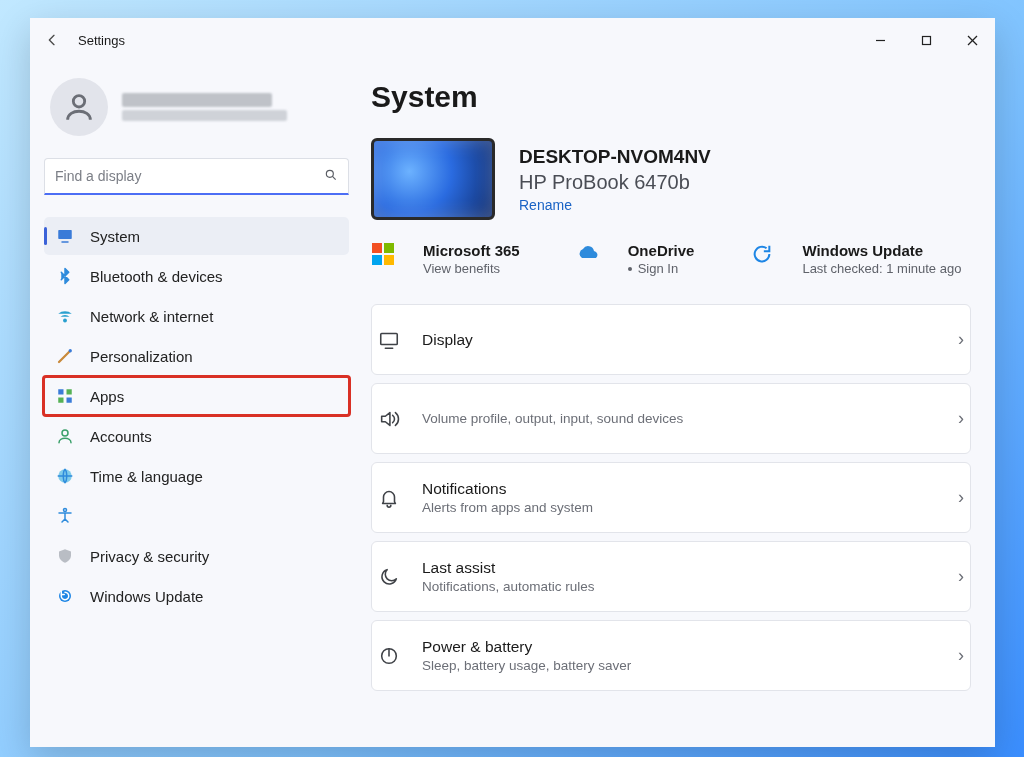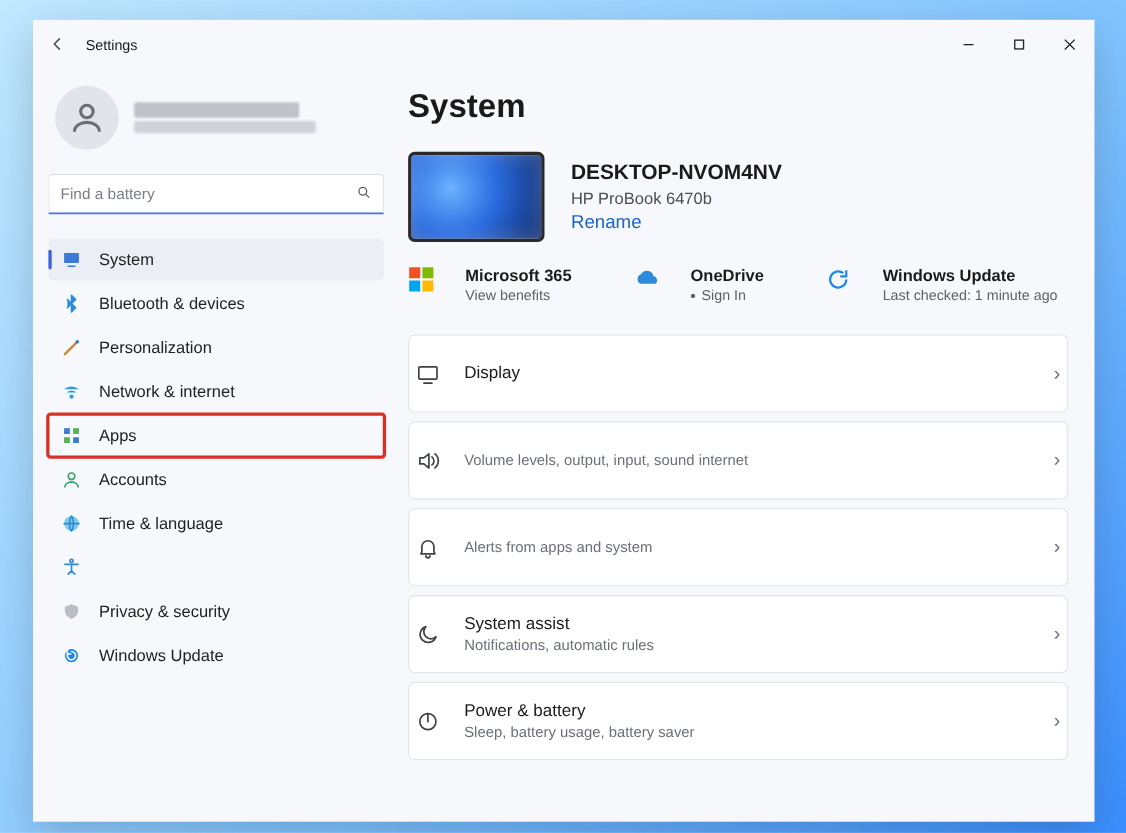--- a/index.html
+++ b/index.html
@@ -143,22 +143,22 @@
     display:flex;align-items:center;gap:24px;margin-bottom:22px;
   }
   .device-thumb{
     width:118px;height:76px;border-radius:6px;border:3px solid #2a2a2a;
     background:
       radial-gradient(circle at 30% 40%, #6cb2ff 0%, #2a6be0 45%, #0e2a6a 100%);
     box-shadow:inset 0 0 18px rgba(255,255,255,.25);
   }
   .device-info{display:flex;flex-direction:column;gap:3px;}
   .device-name{font-size:19px;font-weight:600;color:#1a1a1a;}
-  .device-model{font-size:15px;color:#4a4d55;}
-  .rename{font-size:17px;color:#1a63c5;cursor:pointer;}
+  .device-model{font-size:20px;color:#4a4d55;}
+  .rename{font-size:14px;color:#1a63c5;cursor:pointer;}
 
   .cloud-row{
     display:flex;gap:56px;margin-bottom:28px;
   }
   .cloud-card{display:flex;align-items:flex-start;gap:28px;}
   .cloud-icon{width:24px;height:24px;display:flex;align-items:center;justify-content:center;}
   .cloud-text{display:flex;flex-direction:column;gap:2px;}
   .cloud-title{font-size:15px;font-weight:600;color:#1a1a1a;}
   .cloud-sub{font-size:13px;color:#5f626a;display:flex;align-items:center;gap:6px;}
   .dot{width:4px;height:4px;border-radius:50%;background:#5f626a;display:inline-block;}
@@ -227,21 +227,21 @@
                 <path d="M4 21c0-4 4-6 8-6s8 2 8 6"></path>
               </svg>
           </div>
           <div class="profile-text">
             <div class="blur-line1"></div>
             <div class="blur-line2"></div>
           </div>
         </div>
 
         <div class="search">
-          <span>Find a battery</span>
+          <span>Find a display</span>
           <span class="search-icon">
             <svg width="14" height="14" viewBox="0 0 24 24" fill="none" stroke="#5a5d64" stroke-width="2">
                 <circle cx="10" cy="10" r="6"></circle>
                 <line x1="20" y1="20" x2="14.5" y2="14.5"></line>
               </svg>
           </span>
         </div>
 
         <div class="nav" id="nav">
             <div class="nav-item selected">
@@ -256,36 +256,36 @@
             <div class="nav-item">
               <span class="nav-icon">
                 <svg width="18" height="18" viewBox="0 0 24 24" fill="none" stroke-width="2" stroke-linecap="round" stroke-linejoin="round" stroke="#2e8bdc">
                   <path d="M7 7l10 10-5 5V2l5 5L7 17" fill="#2e8bdc" stroke="#2e8bdc"></path>
                 </svg>
               </span>
               <span class="nav-label">Bluetooth &amp; devices</span>
             </div>
             <div class="nav-item">
               <span class="nav-icon">
-                <svg width="18" height="18" viewBox="0 0 24 24" fill="none" stroke-width="2" stroke-linecap="round" stroke-linejoin="round">
-                  <line x1="4" y1="20" x2="18" y2="6" stroke="#c98a3b" stroke-width="3"></line>
-                  <circle cx="19" cy="5" r="2.2" fill="#3a7bd8"></circle>
-                </svg>
-              </span>
-              <span class="nav-label">Personalization</span>
-            </div>
-            <div class="nav-item">
-              <span class="nav-icon">
                 <svg width="18" height="18" viewBox="0 0 24 24" fill="none" stroke-width="2" stroke-linecap="round" stroke-linejoin="round" stroke="#29a0cf">
                   <path d="M3 9a14 14 0 0 1 18 0" fill="#29a0cf" stroke="none"></path>
                   <path d="M6 13a9 9 0 0 1 12 0" fill="#29a0cf" stroke="none"></path>
                   <circle cx="12" cy="18" r="1.6" fill="#29a0cf"></circle>
                 </svg>
               </span>
               <span class="nav-label">Network &amp; internet</span>
+            </div>
+            <div class="nav-item">
+              <span class="nav-icon">
+                <svg width="18" height="18" viewBox="0 0 24 24" fill="none" stroke-width="2" stroke-linecap="round" stroke-linejoin="round">
+                  <line x1="4" y1="20" x2="18" y2="6" stroke="#c98a3b" stroke-width="3"></line>
+                  <circle cx="19" cy="5" r="2.2" fill="#3a7bd8"></circle>
+                </svg>
+              </span>
+              <span class="nav-label">Personalization</span>
             </div>
             <div class="nav-item highlighted">
               <span class="nav-icon">
                 <svg width="18" height="18" viewBox="0 0 24 24" fill="none" stroke-width="2" stroke-linecap="round" stroke-linejoin="round">
                   <rect x="3" y="3" width="7" height="7" fill="#3a7bd8"></rect>
                   <rect x="14" y="3" width="7" height="7" fill="#55b155"></rect>
                   <rect x="3" y="14" width="7" height="7" fill="#55b155"></rect>
                   <rect x="14" y="14" width="7" height="7" fill="#3a7bd8"></rect>
                 </svg>
               </span>
@@ -408,44 +408,45 @@
             </div>
             <div class="setting-item">
               <span class="setting-icon">
                 <svg width="22" height="22" viewBox="0 0 24 24" fill="none" stroke="#3f4247" stroke-width="1.7" stroke-linecap="round" stroke-linejoin="round">
                   <path d="M4 9v6h4l5 4V5L8 9H4z"></path>
                   <path d="M16 8a5 5 0 0 1 0 8"></path>
                   <path d="M19 5a9 9 0 0 1 0 14"></path>
                 </svg>
               </span>
               <div class="setting-text">
-                <span class="setting-sub">Volume levels, output, input, sound internet</span>
+                <span class="setting-sub">Volume profile, output, input, sound devices</span>
               </div>
               <span class="chevron">›</span>
             </div>
             <div class="setting-item">
               <span class="setting-icon">
                 <svg width="22" height="22" viewBox="0 0 24 24" fill="none" stroke="#3f4247" stroke-width="1.7" stroke-linecap="round" stroke-linejoin="round">
                   <path d="M6 16V11a6 6 0 0 1 12 0v5l1 2H5l1-2z"></path>
                   <path d="M10 20a2 2 0 0 0 4 0"></path>
                 </svg>
               </span>
               <div class="setting-text">
+                <span class="setting-title">Notifications</span>
                 <span class="setting-sub">Alerts from apps and system</span>
               </div>
               <span class="chevron">›</span>
             </div>
             <div class="setting-item">
               <span class="setting-icon">
                 <svg width="22" height="22" viewBox="0 0 24 24" fill="none" stroke="#3f4247" stroke-width="1.7" stroke-linecap="round" stroke-linejoin="round">
                   <path d="M20 14A8 8 0 1 1 10 4a7 7 0 0 0 10 10z"></path>
                 </svg>
               </span>
               <div class="setting-text">
-                <span class="setting-title">System assist</span>
+                <span class="setting-title">Last assist</span>
                 <span class="setting-sub">Notifications, automatic rules</span>
               </div>
               <span class="chevron">›</span>
             </div>
             <div class="setting-item">
               <span class="setting-icon">
                 <svg width="22" height="22" viewBox="0 0 24 24" fill="none" stroke="#3f4247" stroke-width="1.7" stroke-linecap="round" stroke-linejoin="round">
                   <circle cx="12" cy="12" r="8"></circle>
                   <line x1="12" y1="4" x2="12" y2="12"></line>
                 </svg>

